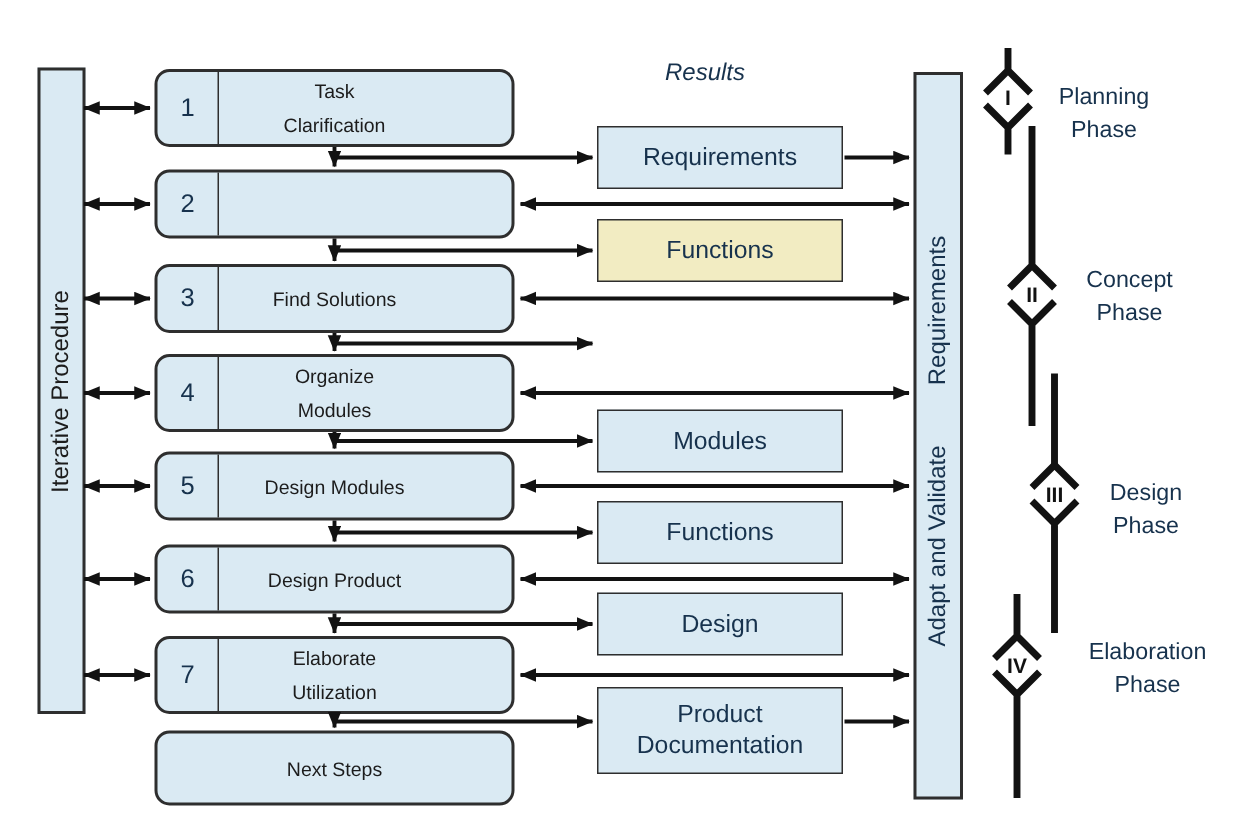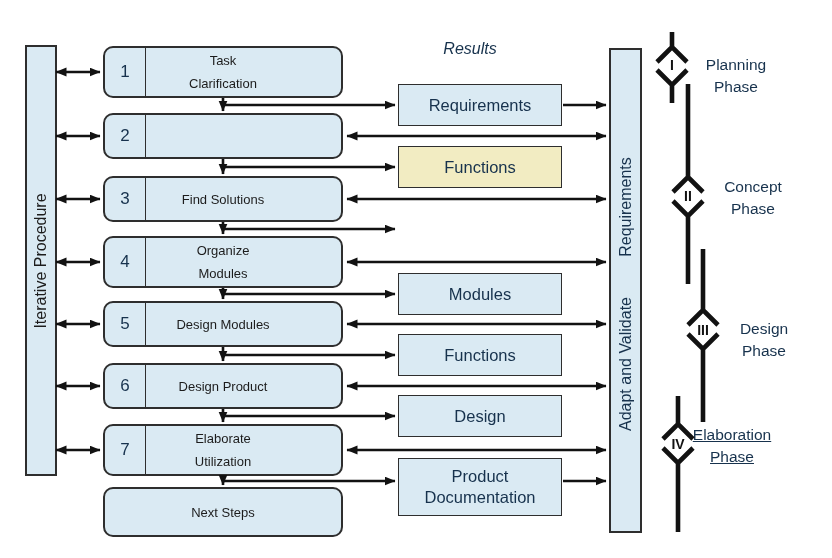--- a/index.html
+++ b/index.html
@@ -179,16 +179,16 @@
     <span class="result-label">Product
 Documentation</span>
   </div>
 
   <div class="phase-label" style="left:736px;top:76px;">Planning
 Phase</div>
   <div class="phase-label" style="left:753px;top:198px;">Concept
 Phase</div>
   <div class="phase-label" style="left:764px;top:340px;">Design
 Phase</div>
-  <div class="phase-label" style="left:732px;top:446px;text-decoration:underline;">Elaboration
+  <div class="phase-label" style="left:765px;top:446px;">Elaboration
 Phase</div>
 
 </div>
 
 </body></html>

